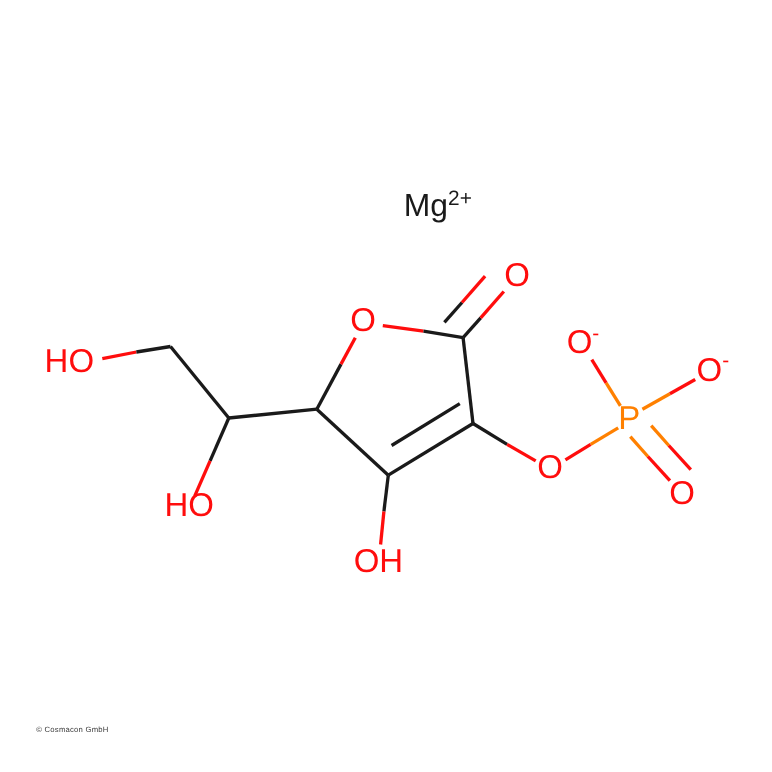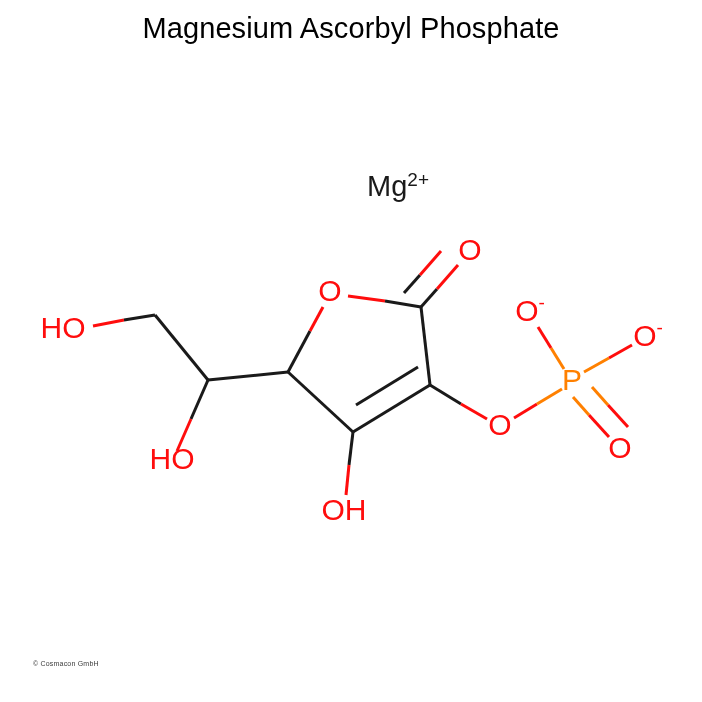--- a/index.html
+++ b/index.html
@@ -67,21 +67,20 @@
   }
   .bond {
     stroke-linecap: butt;
   }
 </style>
 </head>
 <body>
 
 <div id="canvas">
 
-  <div id="title">Magnesium Ascorbyl Phosphate</div>
 
   <svg id="structure" width="702" height="702" viewBox="0 0 702 702">
 
     <text class="ion-label" x="398" y="196"><tspan>Mg</tspan><tspan class="ion-sup" dy="-10">2+</tspan></text>
 
     <g>
       <line class="bond" x1="93" y1="326" x2="124" y2="320" stroke="#ff0d0d" stroke-width="3"></line>
       <line class="bond" x1="124" y1="320" x2="155" y2="315" stroke="#1a1a1a" stroke-width="3"></line>
     </g>
 

